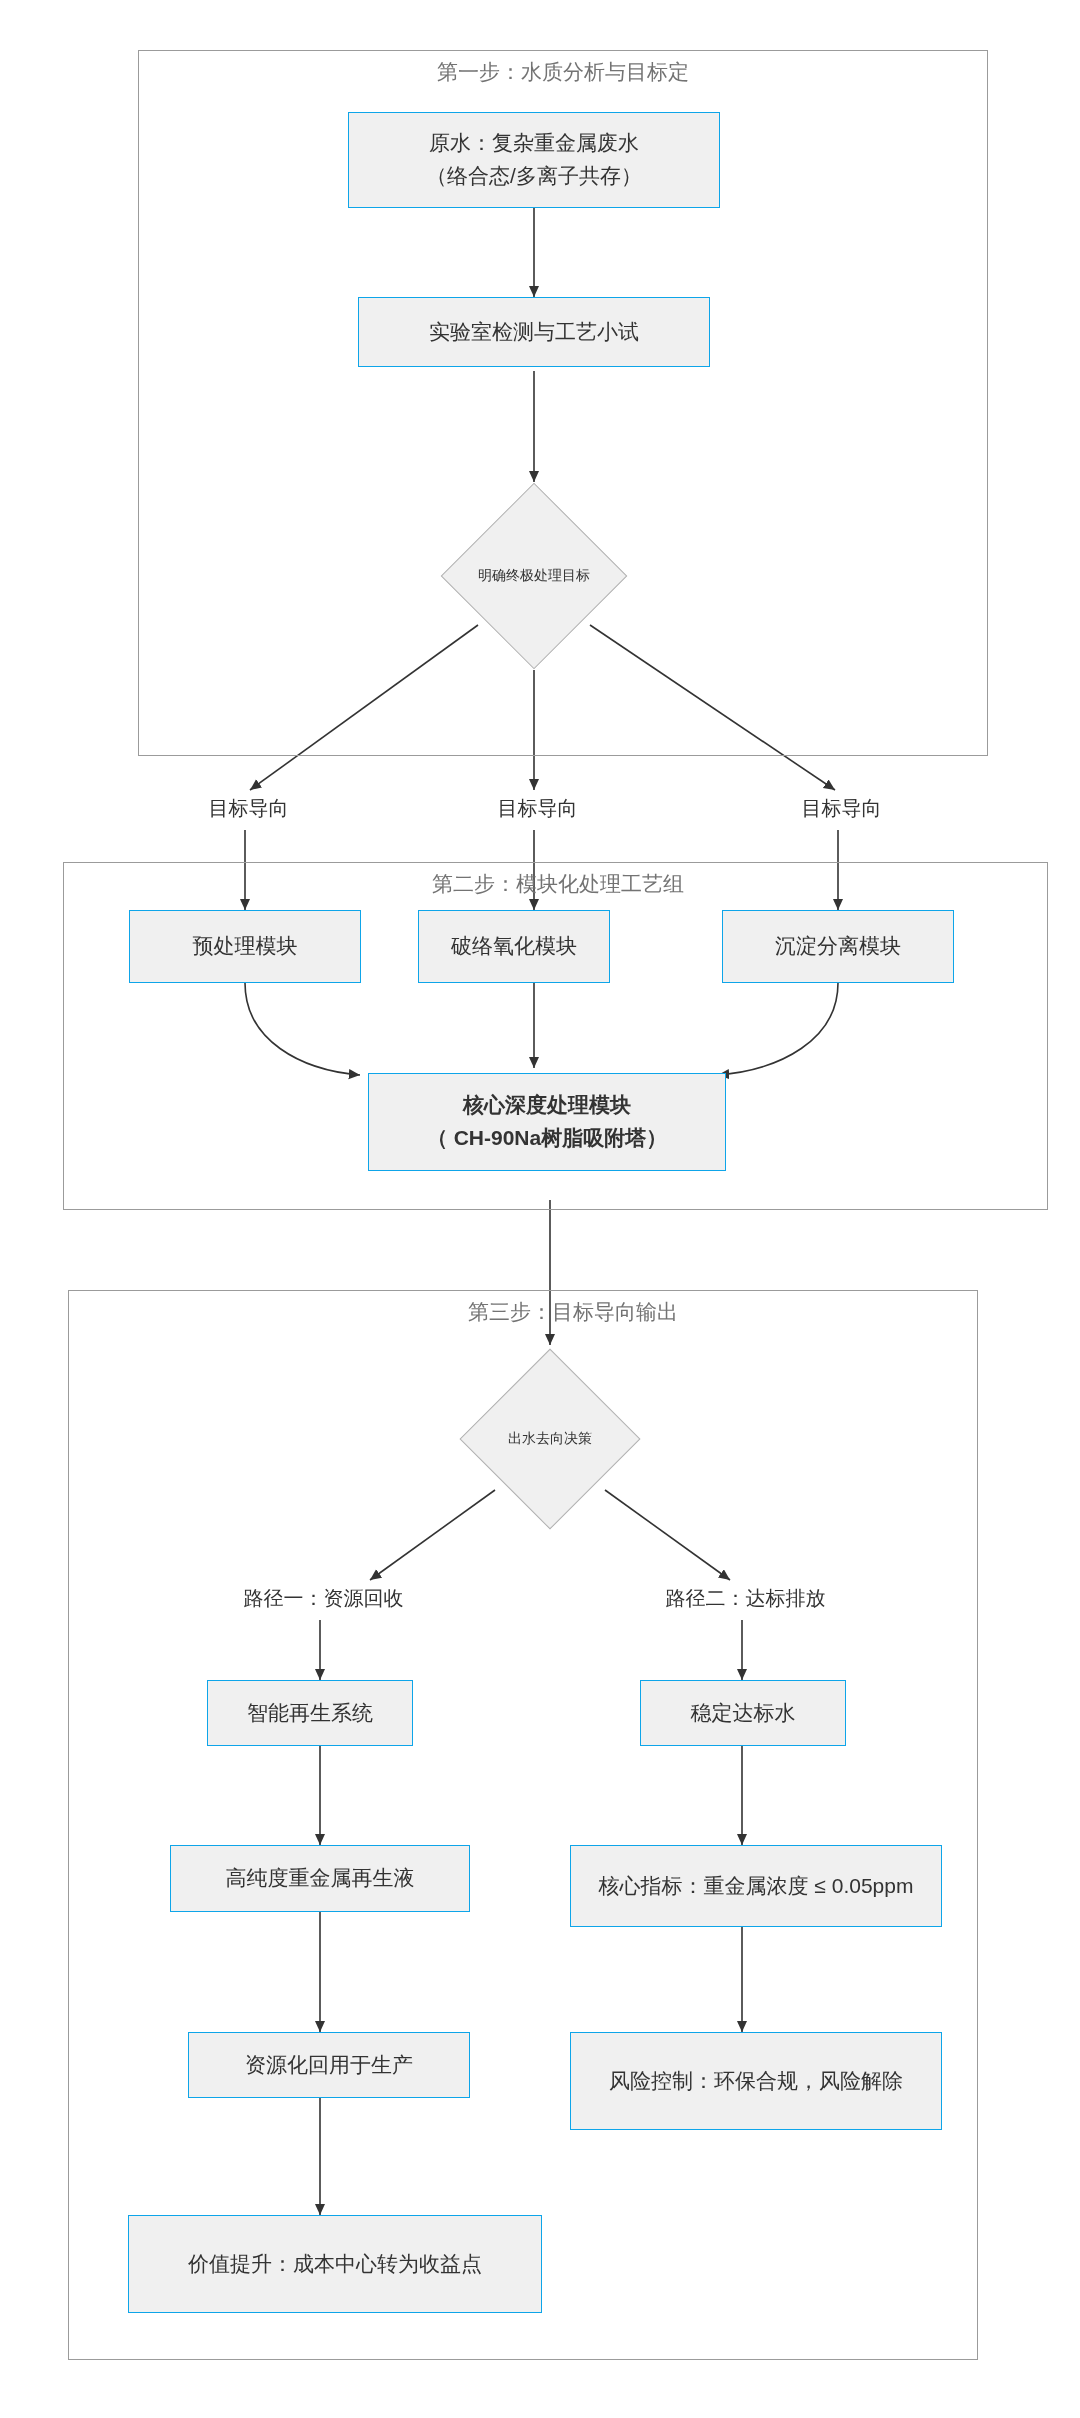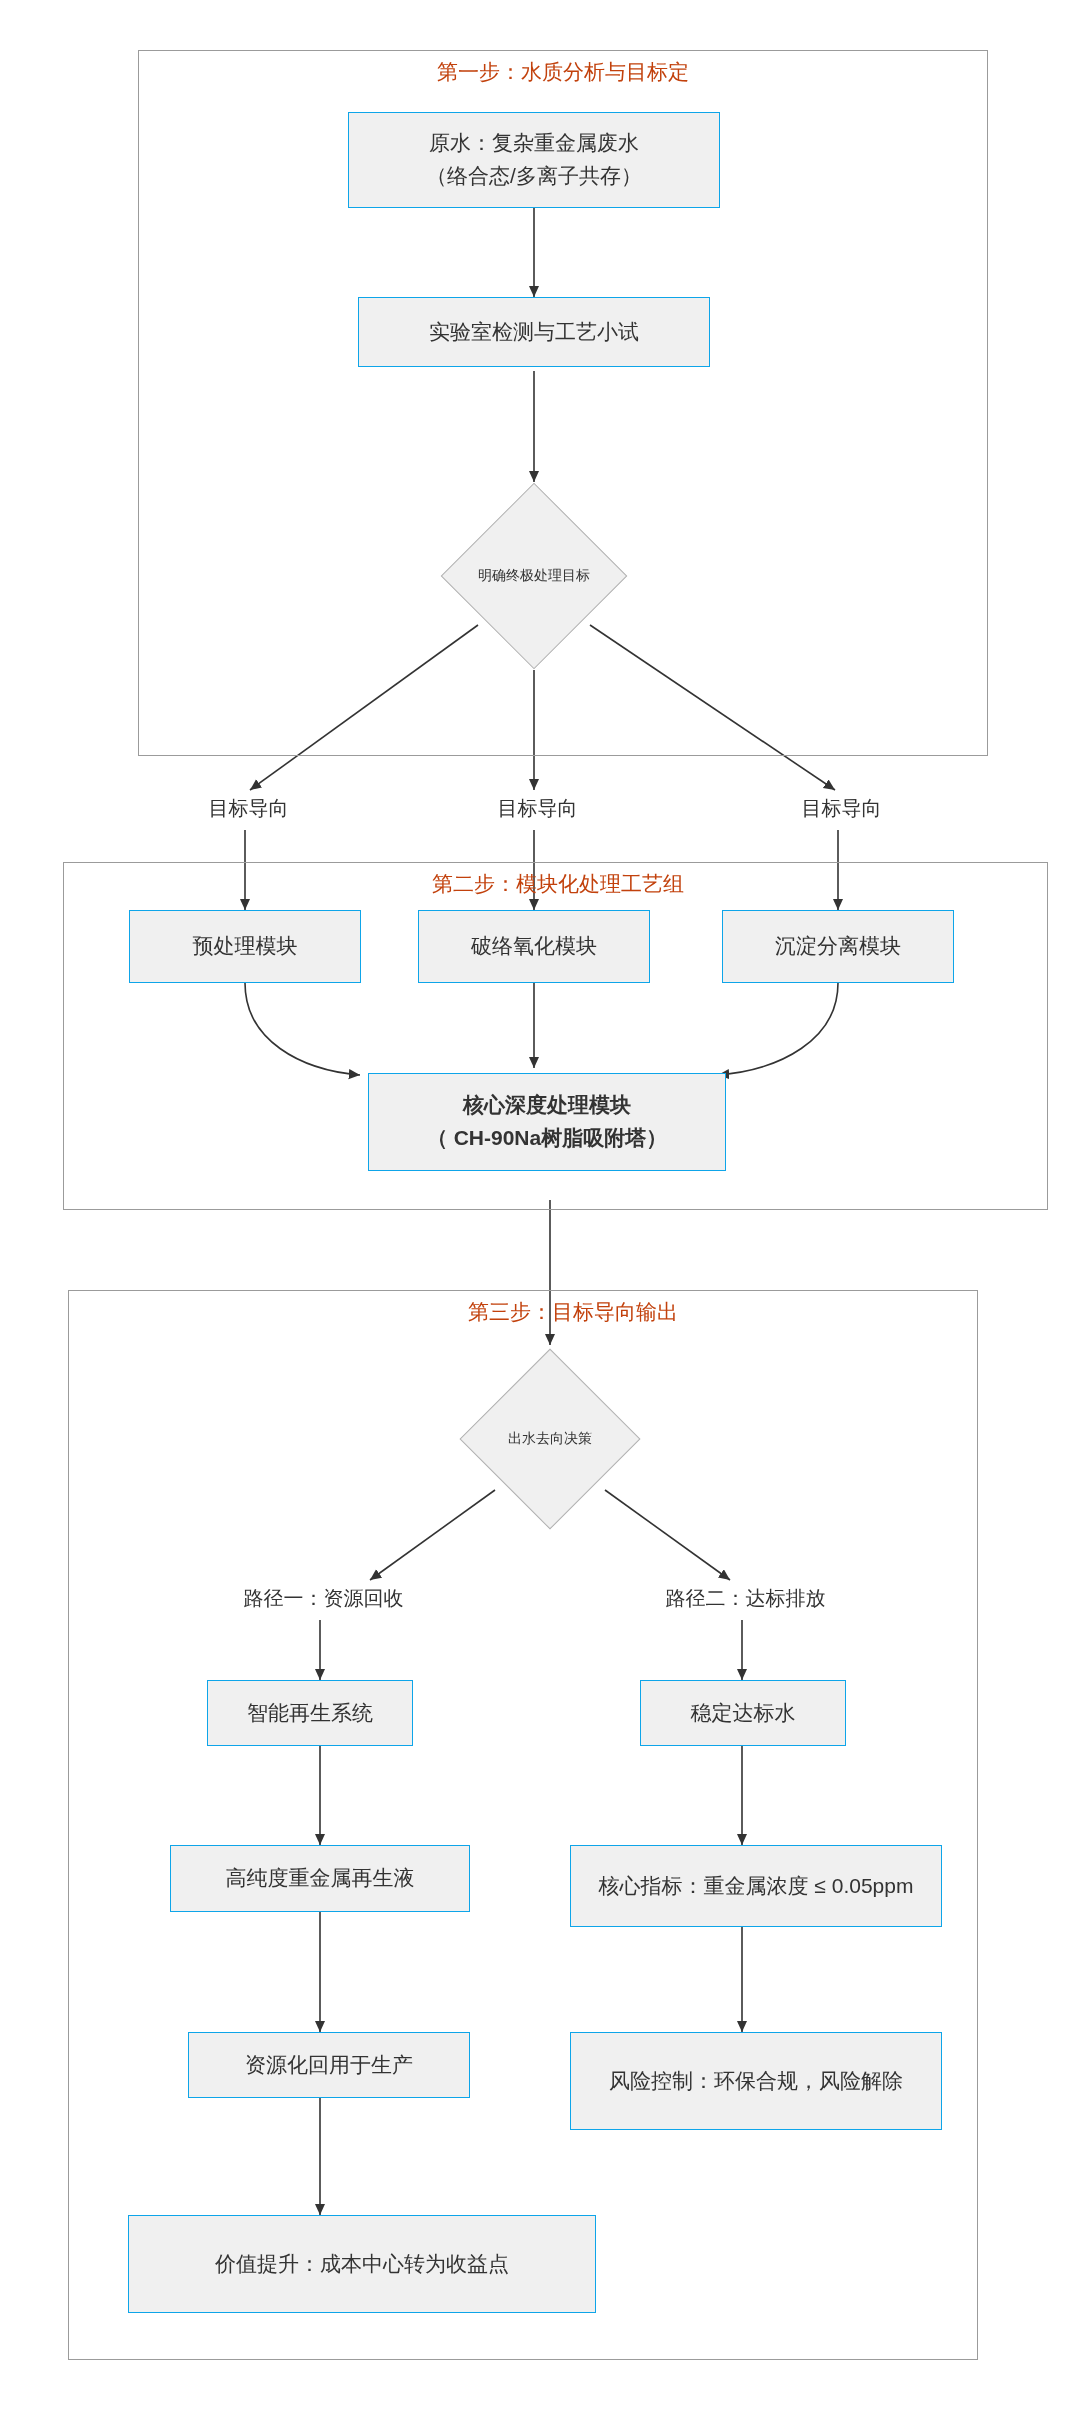--- a/index.html
+++ b/index.html
@@ -30,21 +30,21 @@
   }
   .group-box {
     position: absolute;
     border: 1px solid #9b9b9b;
     background: transparent;
     box-sizing: border-box;
   }
   .group-title {
     position: absolute;
     font-size: 21px;
-    color: #c2410c;
+    color: #737373;
     text-align: center;
     white-space: nowrap;
   }
   .node {
     position: absolute;
     box-sizing: border-box;
     background: #f0f0f0;
     border: 1px solid #0ea5e9;
     display: flex;
     align-items: center;
@@ -151,21 +151,21 @@
   <div class="edge-label" style="left:168px; top:795px; width:155px;">目标导向</div>
   <div class="edge-label" style="left:457px; top:795px; width:155px;">目标导向</div>
   <div class="edge-label" style="left:761px; top:795px; width:155px;">目标导向</div>
 
   <div class="group-box" style="left:63px; top:862px; width:985px; height:348px;"></div>
   <div class="group-title" style="left:233px; top:870px; width:650px;">第二步：模块化处理工艺组</div>
 
   <div class="node" style="left:129px; top:910px; width:232px; height:73px;">
     <span>预处理模块</span>
   </div>
-  <div class="node" style="left:418px; top:910px; width:232px; height:73px;">
+  <div class="node" style="left:418px; top:910px; width:192px; height:73px;">
     <span>破络氧化模块</span>
   </div>
   <div class="node" style="left:722px; top:910px; width:232px; height:73px;">
     <span>沉淀分离模块</span>
   </div>
 
   <div class="node" style="left:368px; top:1073px; width:358px; height:98px;">
     <span style="white-space:pre-line; font-weight:bold;">核心深度处理模块
 （ CH-90Na树脂吸附塔）</span>
   </div>
@@ -181,21 +181,21 @@
 
   <div class="node" style="left:207px; top:1680px; width:206px; height:66px;">
     <span>智能再生系统</span>
   </div>
   <div class="node" style="left:170px; top:1845px; width:300px; height:67px;">
     <span>高纯度重金属再生液</span>
   </div>
   <div class="node" style="left:188px; top:2032px; width:282px; height:66px;">
     <span>资源化回用于生产</span>
   </div>
-  <div class="node" style="left:128px; top:2215px; width:468px; height:98px;">
+  <div class="node" style="left:128px; top:2215px; width:414px; height:98px;">
     <span>价值提升：成本中心转为收益点</span>
   </div>
 
   <div class="node" style="left:640px; top:1680px; width:206px; height:66px;">
     <span>稳定达标水</span>
   </div>
   <div class="node" style="left:570px; top:1845px; width:372px; height:82px;">
     <span>核心指标：重金属浓度 ≤ 0.05ppm</span>
   </div>
   <div class="node" style="left:570px; top:2032px; width:372px; height:98px;">

